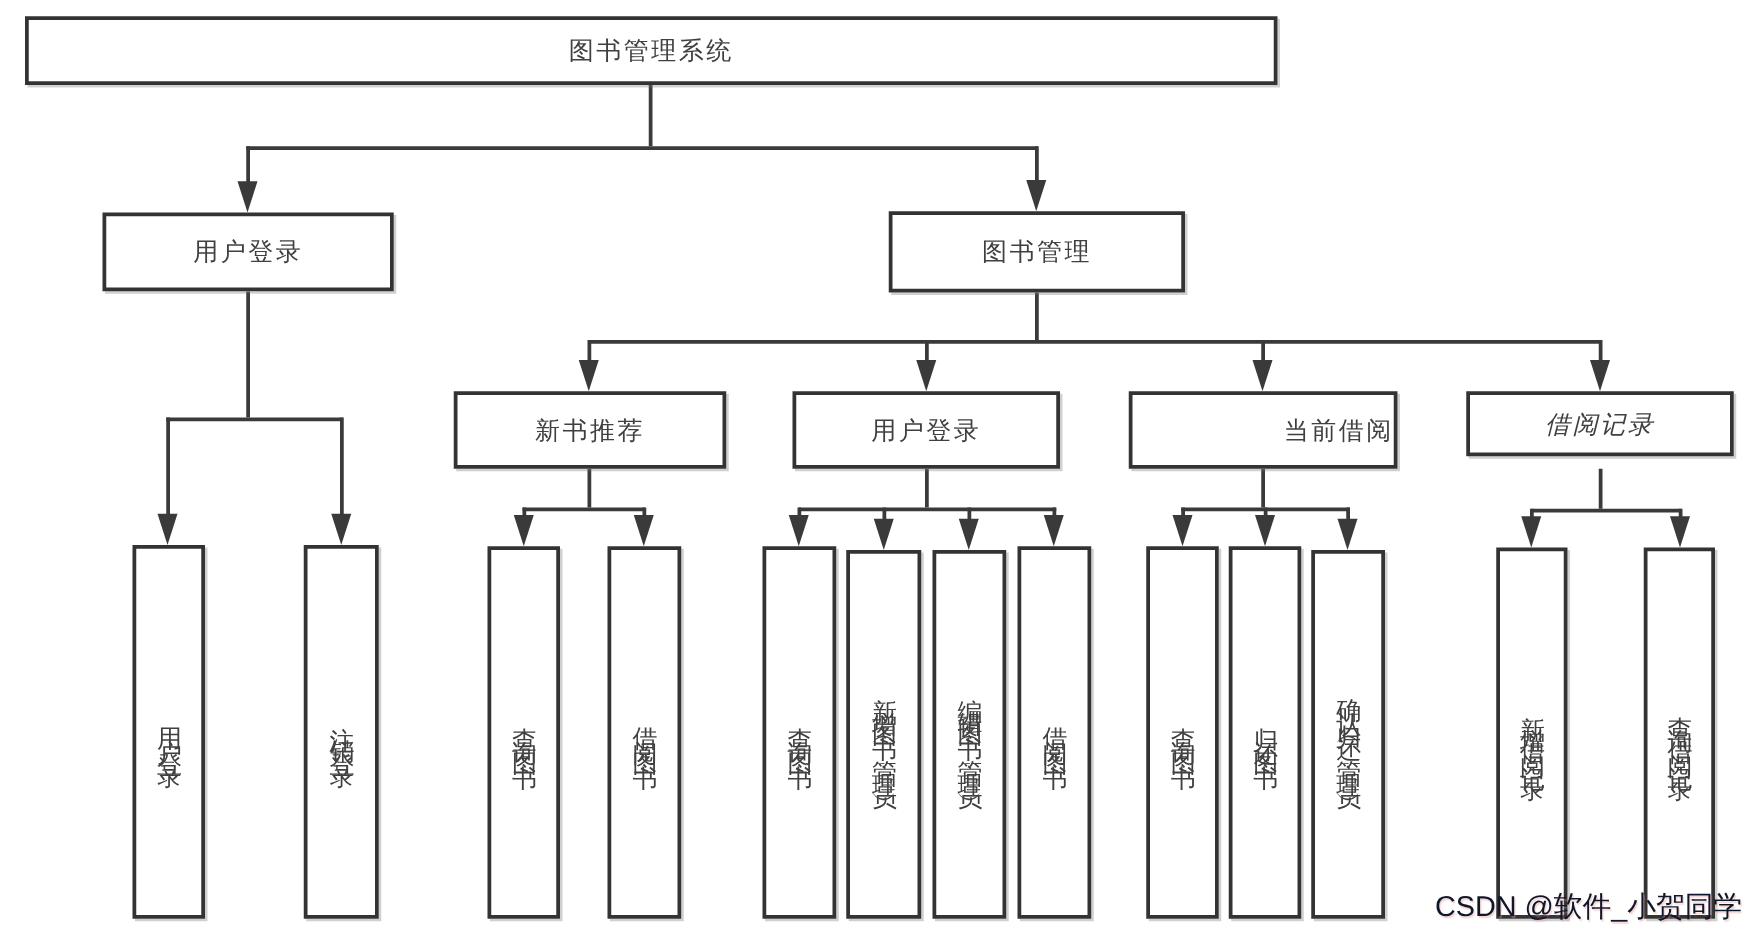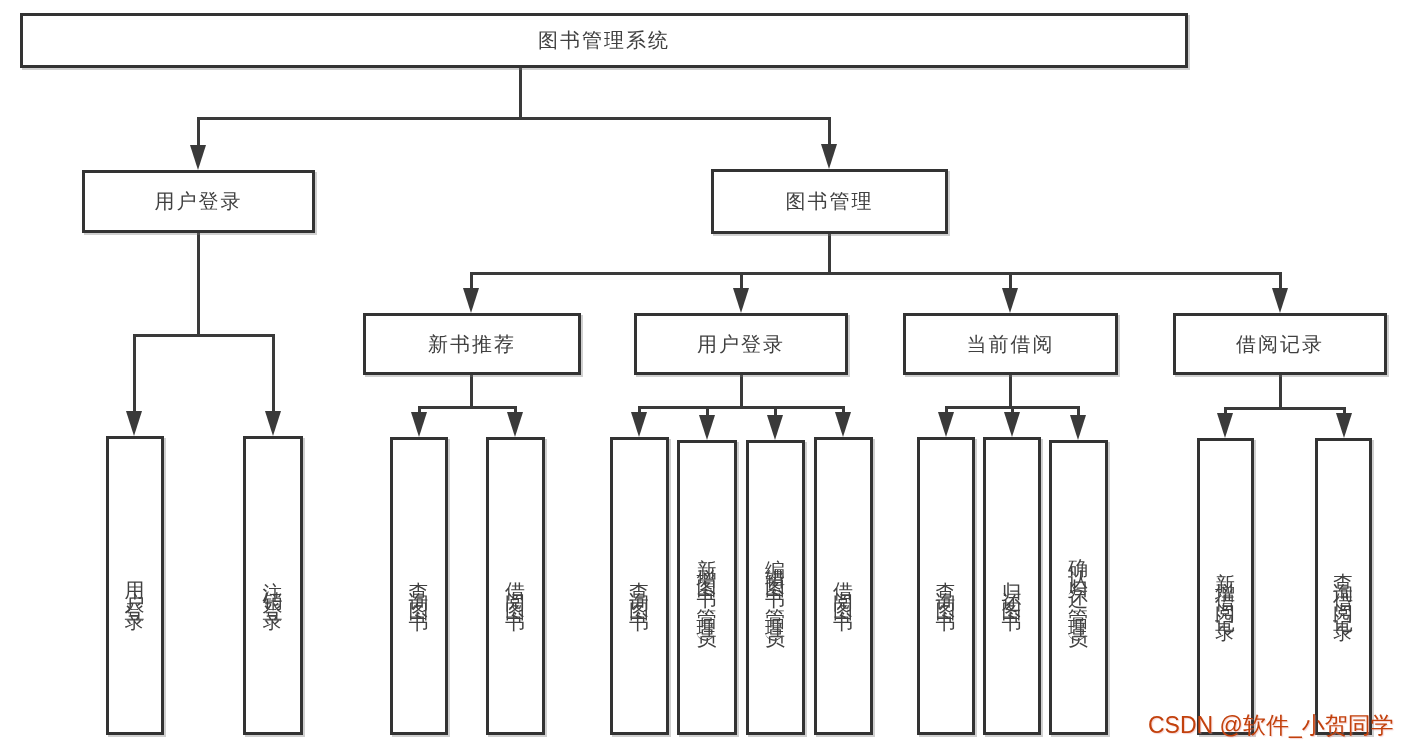--- a/index.html
+++ b/index.html
@@ -38,52 +38,52 @@
     position:absolute;width:0;height:0;
     border-left:8px solid transparent;
     border-right:8px solid transparent;
     border-top:25px solid #3a3a3a;
     z-index:1;
   }
   .watermark{
     position:absolute;
     left:1148px;top:710px;
     font-size:23px;
-    color:#c2410c;
+    color:#0f172a;
     text-shadow:1px 1px 1px rgba(236,150,150,0.45);
     white-space:nowrap;
     z-index:3;
   }
 </style>
 </head>
 <body>
 
 <div id="canvas">
 
-  <div class="node" style="left:20px;top:13px;width:1168px;height:55px;">
+  <div class="node" style="left:20px;top:13px;width:1002px;height:55px;">
     <span>图书管理系统</span>
   </div>
 
   <div class="node" style="left:82px;top:170px;width:233px;height:63px;">
     <span>用户登录</span>
   </div>
   <div class="node" style="left:711px;top:169px;width:237px;height:65px;">
     <span>图书管理</span>
   </div>
 
   <div class="node" style="left:363px;top:313px;width:218px;height:62px;">
     <span>新书推荐</span>
   </div>
   <div class="node" style="left:634px;top:313px;width:214px;height:62px;">
     <span>用户登录</span>
   </div>
-  <div class="node" style="left:903px;top:313px;width:215px;height:62px;">
+  <div class="node" style="left:903px;top:313px;width:215px;height:62px;justify-content:flex-end;">
     <span>当前借阅</span>
   </div>
-  <div class="node" style="left:1173px;top:313px;width:214px;height:62px;">
+  <div class="node" style="left:1173px;top:313px;width:214px;height:52px;font-style:italic;">
     <span>借阅记录</span>
   </div>
 
   <div class="node vert" style="left:106px;top:436px;width:58px;height:299px;">
     <span>用户登录</span>
   </div>
   <div class="node vert" style="left:243px;top:436px;width:60px;height:299px;">
     <span>注销登录</span>
   </div>
 

